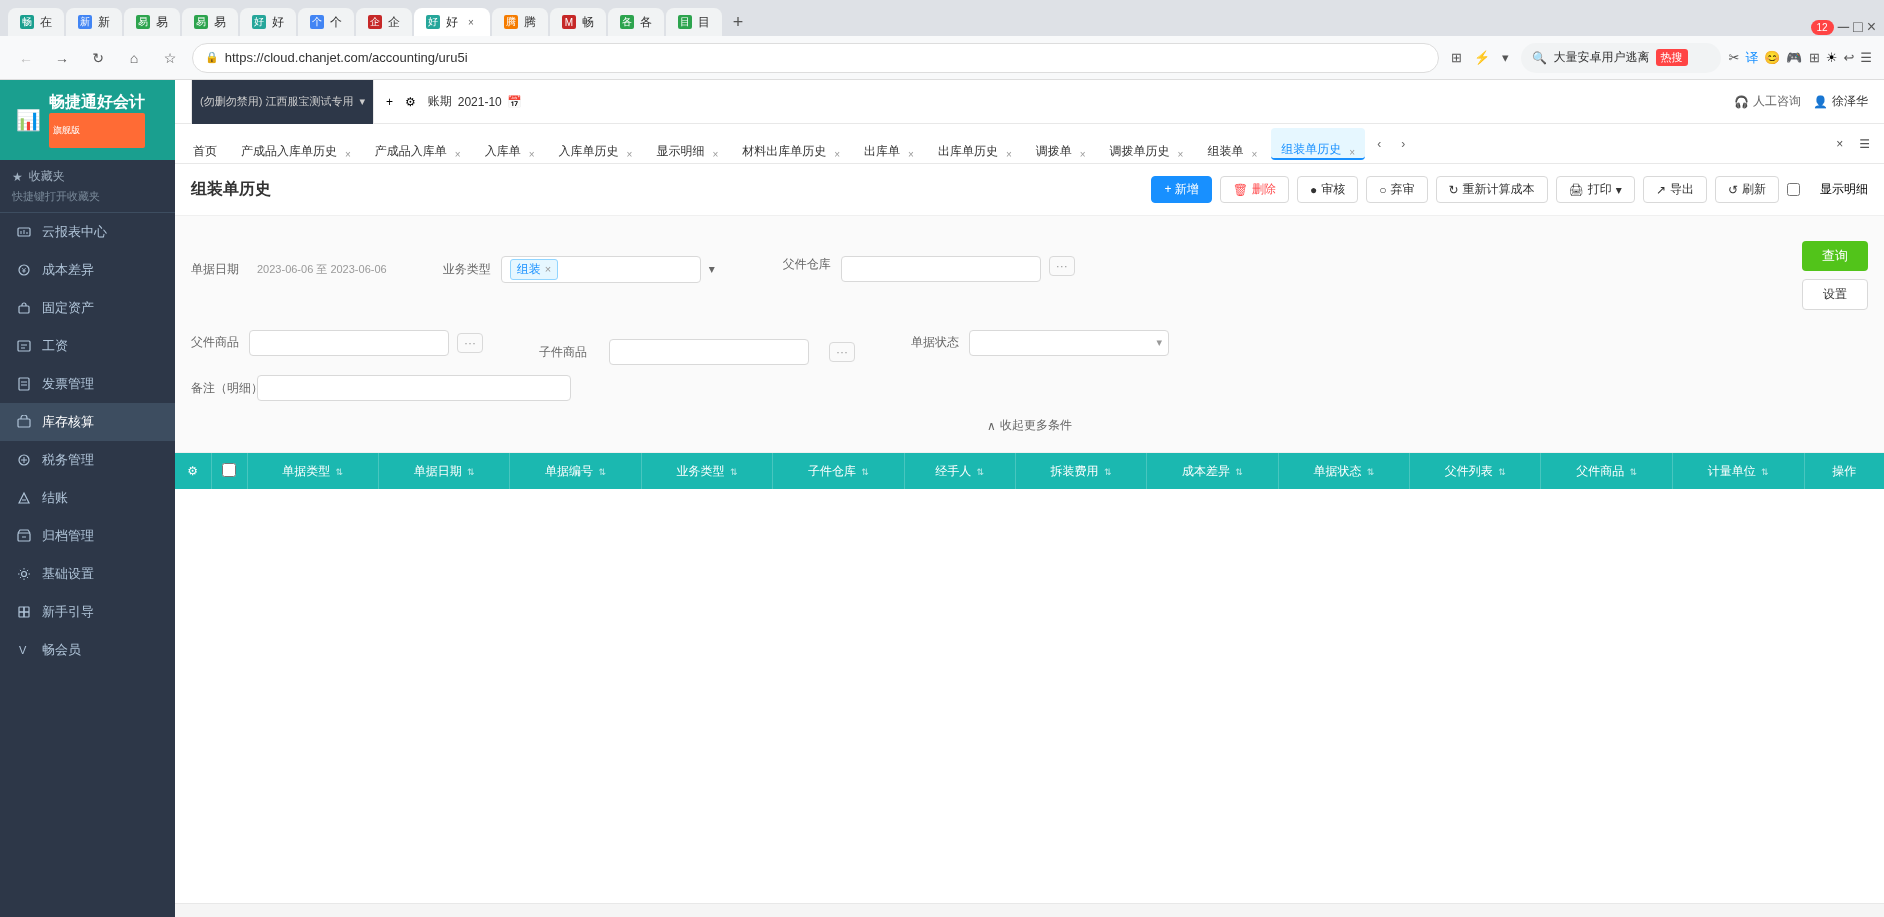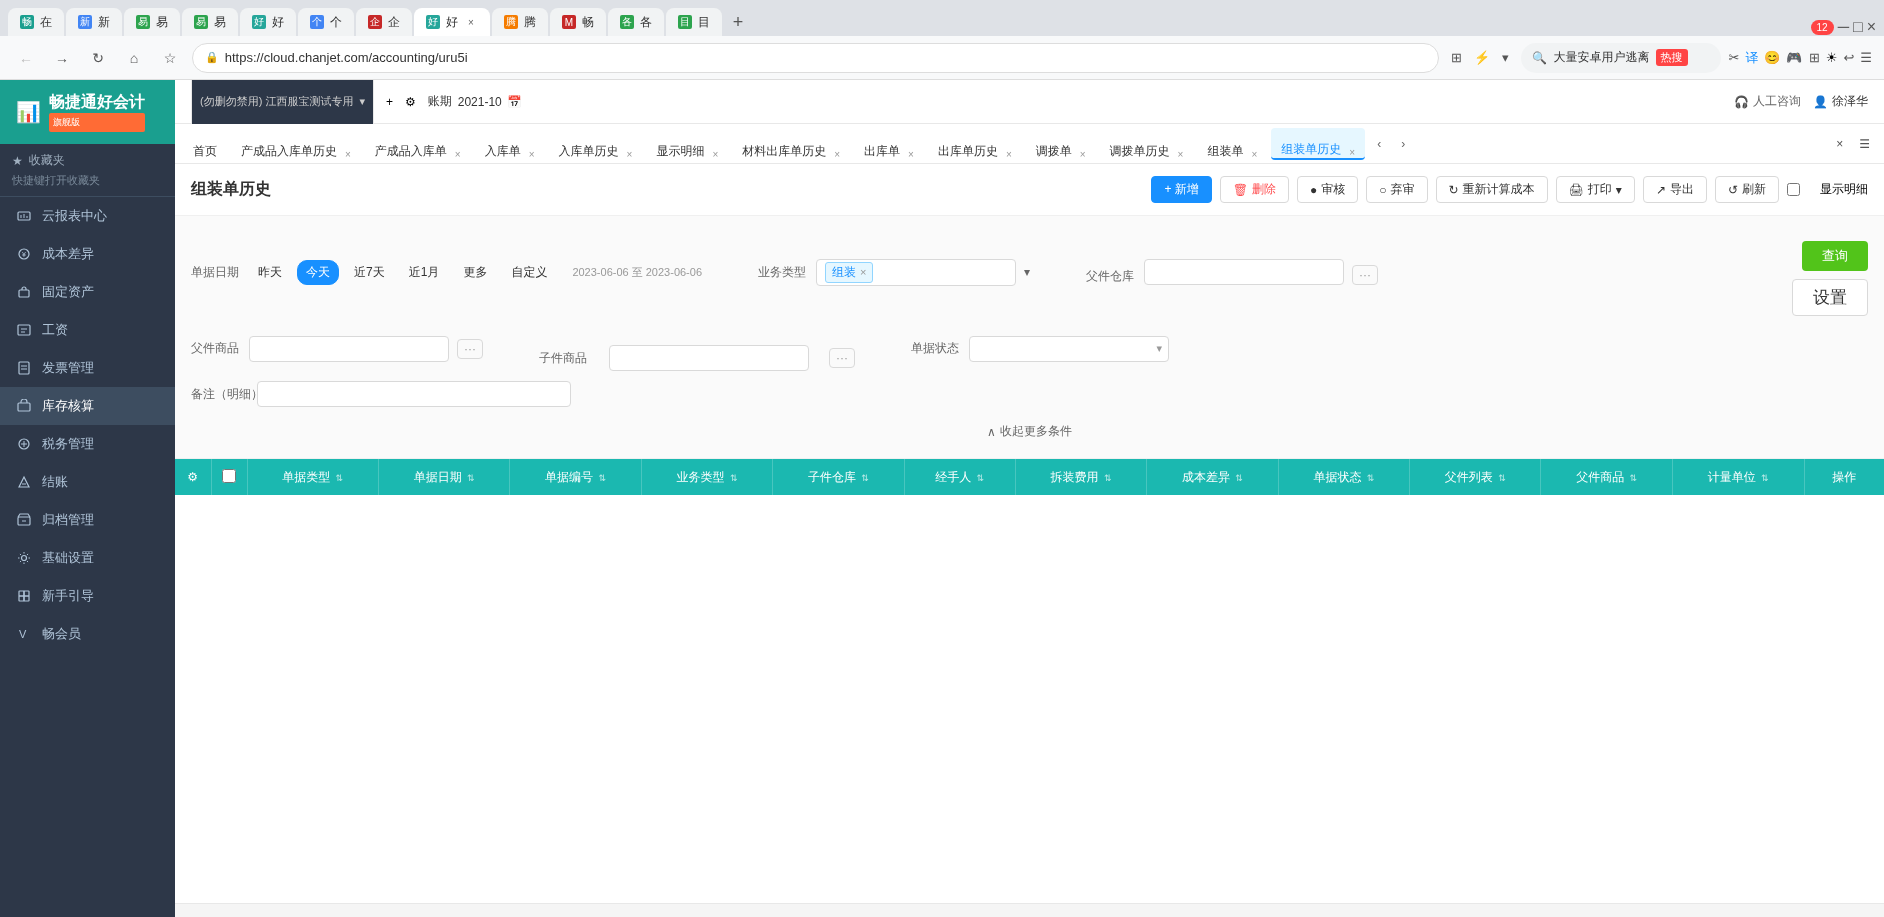--- a/index.html
+++ b/index.html
@@ -23,21 +23,21 @@
     .search-box { display: flex; align-items: center; background: #f1f3f4; border-radius: 20px; height: 30px; padding: 0 12px; gap: 6px; min-width: 200px; }
     .hot-tag { background: #ff4444; color: #fff; font-size: 11px; padding: 1px 5px; border-radius: 3px; }
 
     
     .app-container { display: flex; width: 1884px; height: calc(917px - 80px); }
 
     
     .sidebar { width: 175px; background: #2d3748; color: #fff; display: flex; flex-direction: column; flex-shrink: 0; }
     .sidebar-logo { display: flex; align-items: center; gap: 8px; padding: 12px 16px; background: #1a9f8f; }
     .sidebar-logo-text { font-size: 16px; font-weight: bold; color: #fff; }
-    .sidebar-logo-badge { font-size: 9px; background: #ff6b35; color: #fff; padding: 3px 4px; border-radius: 2px; }
+    .sidebar-logo-badge { font-size: 9px; background: #ff6b35; color: #fff; padding: 11px 4px; border-radius: 2px; }
     .company-selector { display: flex; align-items: center; justify-content: space-between; padding: 8px 12px; background: #2d3748; border-bottom: 1px solid #3d4d60; font-size: 11px; color: #ccc; cursor: pointer; }
     .favorites-section { padding: 8px 12px; border-bottom: 1px solid #3d4d60; }
     .favorites-title { color: #a0b0c0; font-size: 12px; display: flex; align-items: center; gap: 6px; margin-bottom: 4px; }
     .favorites-subtitle { color: #7a8a9a; font-size: 11px; cursor: pointer; }
     .sidebar-nav { flex: 1; overflow-y: auto; }
     .sidebar-item { display: flex; align-items: center; gap: 10px; padding: 10px 16px; color: #b0c4d8; cursor: pointer; font-size: 13px; }
     .sidebar-item.active { background: #3d4d60; color: #fff; }
     .sidebar-item-icon { width: 16px; height: 16px; display: flex; align-items: center; justify-content: center; flex-shrink: 0; }
 
     
@@ -92,21 +92,21 @@
     .settings-col { width: 36px; }
     .checkbox-col { width: 36px; }
     .ops-col { width: 80px; background: #1bb8b0 !important; color: #fff !important; }
     .table-checkbox { width: 14px; height: 14px; cursor: pointer; }
 
     
     .bottom-bar { height: 14px; background: #f5f5f5; border-top: 1px solid #e8e8e8; }
 
     
     .query-btn { background: #52c41a; color: #fff; border: none; padding: 6px 20px; border-radius: 4px; cursor: pointer; font-size: 13px; }
-    .set-btn { background: #fff; color: #333; border: 1px solid #d9d9d9; padding: 6px 20px; border-radius: 4px; cursor: pointer; font-size: 17px; margin-top: 4px; }
+    .set-btn { background: #fff; color: #333; border: 1px solid #d9d9d9; padding: 6px 20px; border-radius: 4px; cursor: pointer; font-size: 12px; margin-top: 4px; }
 
     .right-action-group { display: flex; flex-direction: column; align-items: flex-end; gap: 4px; }
 
     
     ::-webkit-scrollbar { width: 6px; height: 6px; }
     ::-webkit-scrollbar-thumb { background: #ccc; border-radius: 3px; }
   </style>
 </head>
 <body>
 
@@ -472,43 +472,35 @@
             <span>显示明细</span>
           </label>
         </div>
       </div>
 
       <div class="filter-section">
         <div class="filter-row">
 
           <div style="display:flex;align-items:center;gap:8px;">
             <span class="filter-label">单据日期</span>
-            <div class="date-filter">
-              <span class="date-btn">昨天</span>
-              <span class="date-btn active">今天</span>
-              <span class="date-btn">近7天</span>
-              <span class="date-btn">近1月</span>
-              <span class="date-btn">更多</span>
-              <span class="date-btn">自定义</span>
-            </div>
           </div>
           <span class="date-range">2023-06-06 至 2023-06-06</span>
 
           <div style="display:flex;align-items:center;gap:8px;margin-left:40px;">
             <span class="filter-label">业务类型</span>
             <div style="display:flex;align-items:center;gap:4px;border:1px solid #d9d9d9;border-radius:4px;padding:2px 8px;background:#fff;min-width:200px;">
               <span class="tag-badge">
                 <span>组装</span>
                 <span class="remove">×</span>
               </span>
             </div>
             <span style="font-size:12px;color:#666;cursor:pointer;">▾</span>
           </div>
 
-          <div style="display:flex;align-items:flex-end;gap:8px;margin-left:40px;">
+          <div style="display:flex;align-items:flex-start;gap:8px;margin-left:52px;">
             <span class="filter-label">父件仓库</span>
             <div style="display:flex;align-items:center;gap:4px;border:1px solid #d9d9d9;border-radius:4px;padding:2px 8px;background:#fff;min-width:200px;height:26px;"></div>
             <span style="cursor:pointer;color:#999;font-size:12px;border:1px solid #d9d9d9;border-radius:4px;padding:2px 6px;">···</span>
           </div>
 
           <div class="right-action-group" style="margin-left:auto;margin-top:13px;">
             <button class="query-btn">查询</button>
             <button class="set-btn">设置</button>
           </div>
         </div>

